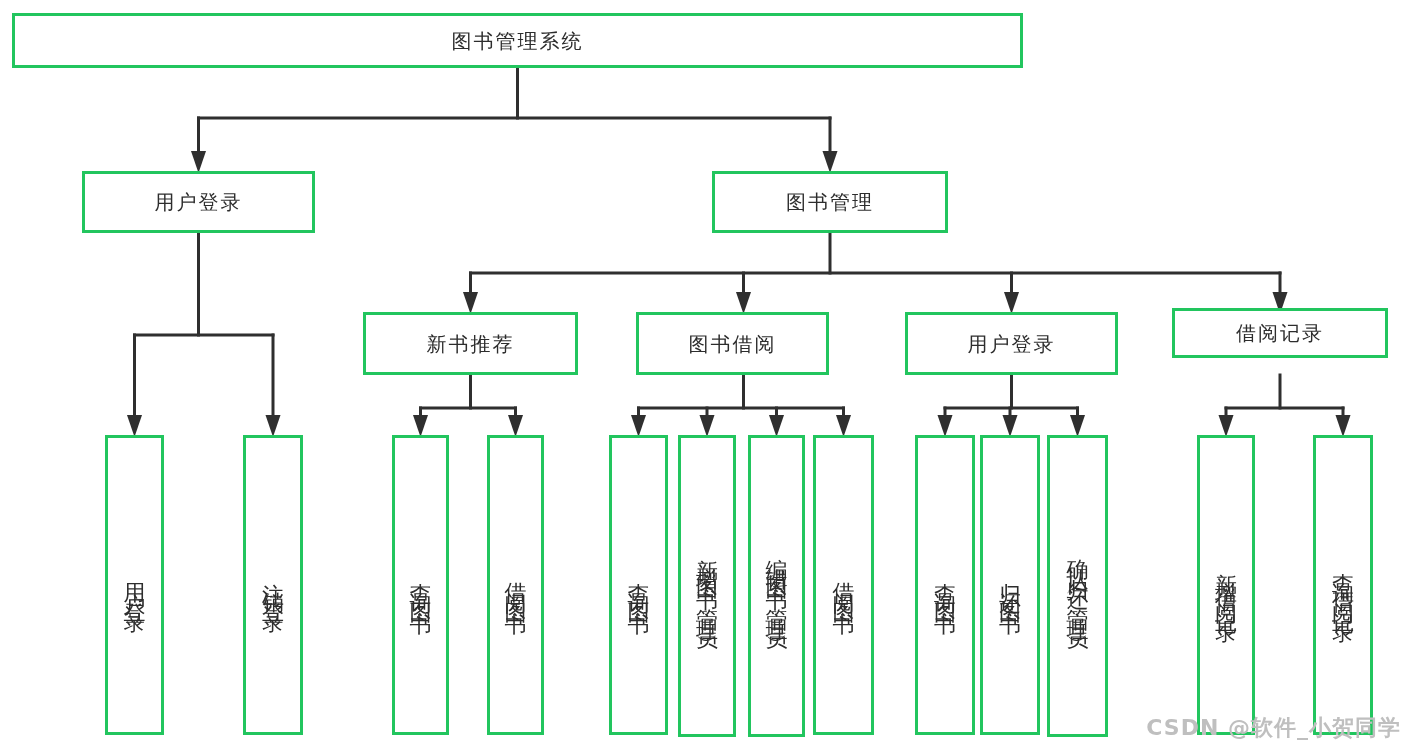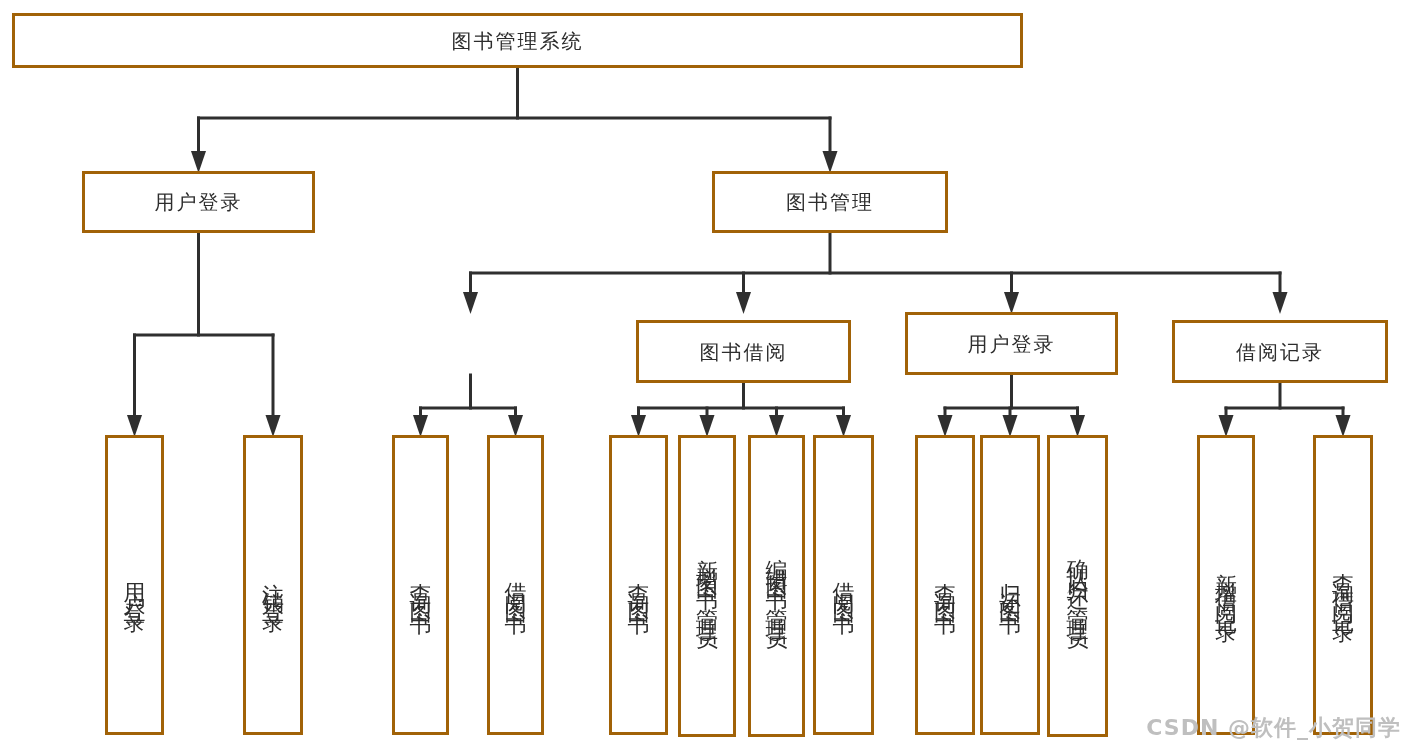--- a/index.html
+++ b/index.html
@@ -18,21 +18,21 @@
   svg.connectors {
     position: absolute;
     left: 0;
     top: 0;
     width: 1405px;
     height: 747px;
   }
   .node {
     position: absolute;
     box-sizing: border-box;
-    border: 3px solid #a16207;
+    border: 3px solid #22c55e;
     background: #ffffff;
     display: flex;
     align-items: center;
     justify-content: center;
     color: #2d2d2d;
     font-size: 20px;
     letter-spacing: 2px;
     line-height: 1;
     white-space: nowrap;
   }
@@ -116,27 +116,30 @@
   <div class="watermark">CSDN @软件_小贺同学</div>
 <div class="node" style="left: 12px; top: 13px; width: 1011px; height: 55px;">
       <span>图书管理系统</span>
     </div>
     <div class="node" style="left: 82px; top: 171px; width: 233px; height: 62px;">
       <span>用户登录</span>
     </div>
     <div class="node" style="left: 712px; top: 171px; width: 236px; height: 62px; align-items: center;">
       <span>图书管理</span>
     </div>
-    <div class="node" style="left: 636px; top: 320px; width: 215px; height: 63px;">
+    <div class="node" style="left: 363px; top: 312px; width: 215px; height: 63px;">
+      <span>新书推荐</span>
+    </div>
+    <div class="node" style="left: 636px; top: 312px; width: 193px; height: 63px;">
       <span>图书借阅</span>
     </div>
     <div class="node" style="left: 905px; top: 312px; width: 213px; height: 63px;">
       <span>用户登录</span>
     </div>
-    <div class="node" style="left: 1172px; top: 320px; width: 216px; height: 63px; text-align: center;">
+    <div class="node" style="left: 1172px; top: 308px; width: 216px; height: 50px; text-align: center;">
       <span>借阅记录</span>
     </div>
     <div class="node vertical" style="left: 105px; top: 435px; width: 59px; height: 300px;">
       <span>用户登录</span>
     </div>
     <div class="node vertical" style="left: 243px; top: 435px; width: 60px; height: 300px;">
       <span>注销登录</span>
     </div>
     <div class="node vertical" style="left: 392px; top: 435px; width: 57px; height: 300px;">
       <span>查询图书</span>

